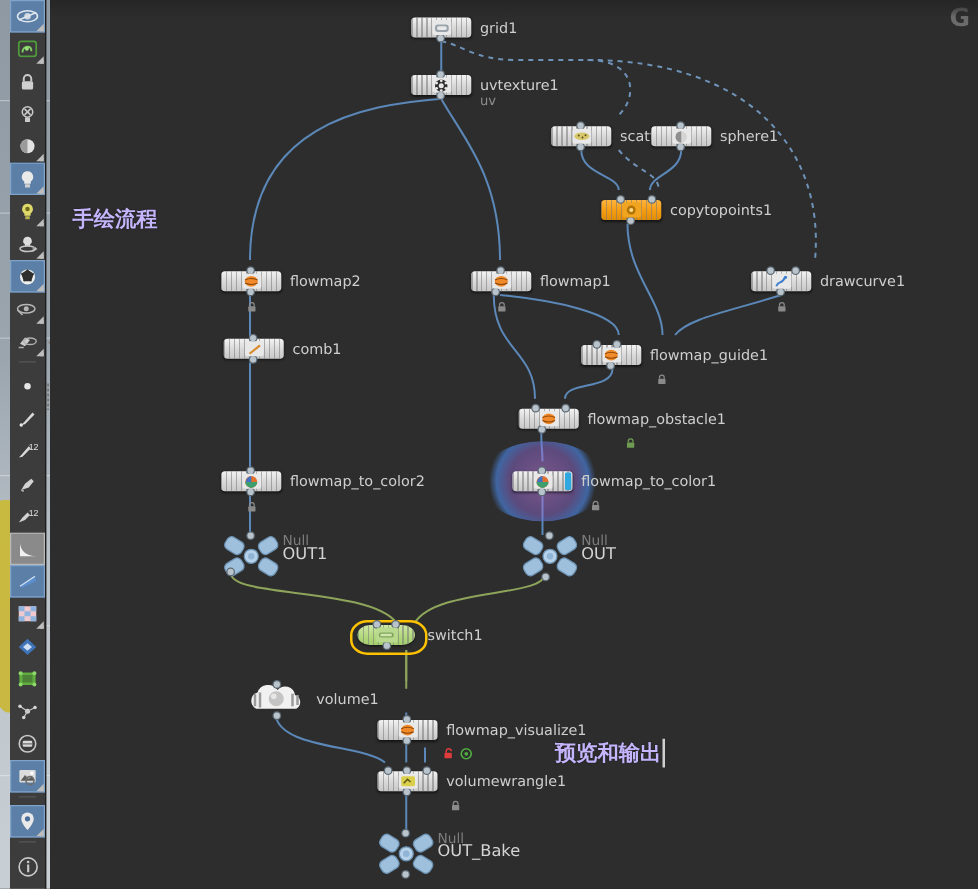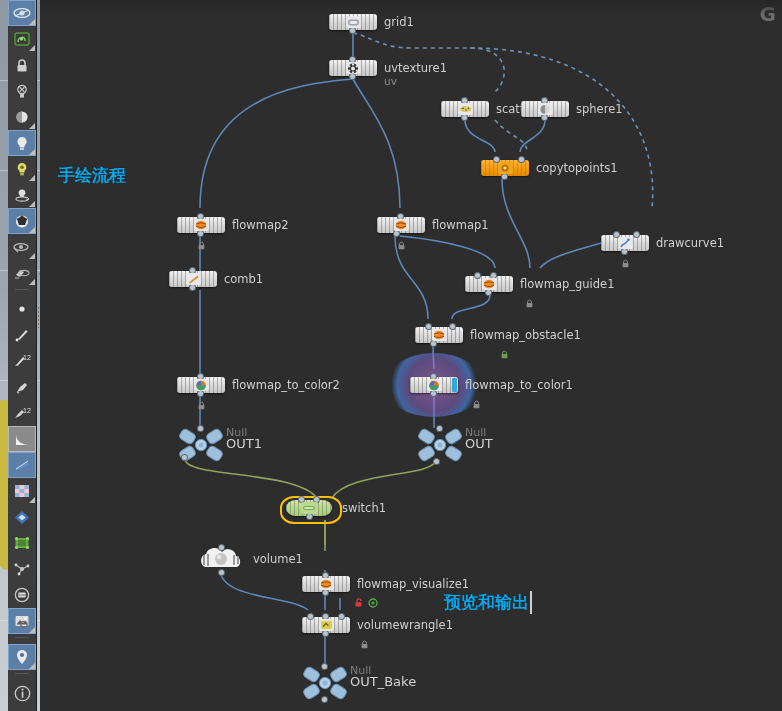--- a/index.html
+++ b/index.html
@@ -57,21 +57,21 @@
 
   
   .nullnode{position:absolute;width:46px;height:34px;}
   .nullnode .x{position:absolute;left:0;top:0;width:46px;height:34px;}
   .nulltype{position:absolute;left:48px;top:-2px;color:#7d7d7d;font-size:11px;}
   .nullname{position:absolute;left:48px;top:8px;color:#d3d3d3;font-size:13px;}
 
   
   .cloudnode{position:absolute;width:52px;height:26px;text-align:right;}
 
-  .ann{position:absolute;color:#0ea5e9;font-size:17px;font-weight:bold;white-space:nowrap;
+  .ann{position:absolute;color:#c4b5fd;font-size:17px;font-weight:bold;white-space:nowrap;
        text-shadow:0 0 1px rgba(0,0,0,.9);}
   .ann.caret{border-right:2px solid #cfcfcf;padding-right:1px;}
 
   #gletter{position:absolute;right:6px;top:2px;color:#6b6b6b;font-size:20px;font-weight:bold;}
   #fade{position:absolute;left:0;top:0;width:742px;height:14px;background:linear-gradient(180deg,#262626,rgba(45,45,45,0));}
 </style>
 </head>
 <body>
 
 <div id="viewport">
@@ -466,21 +466,21 @@
     </div>
     <span class="nlabel">flowmap1</span>
     <span class="lock">
       <svg width="9" height="9" viewBox="0 0 9 9">
           <path d="M2.6 4 V3 a1.9 1.9 0 0 1 3.8 0 V4" fill="none" stroke="#8a8a8a" stroke-width="1"></path>
           <rect x="1.6" y="4" width="5.8" height="4.2" rx=".7" fill="#8a8a8a"></rect>
         </svg>
     </span>
   </div>
 
-  <div class="node" style="left:561px;top:235px;">
+  <div class="node" style="left:561px;top:217px;">
     <div class="nbody">
       <div class="stripes"></div>
       <div class="glyph">
         <svg width="12" height="11" viewBox="0 0 12 11">
             <path d="M2 9 C4 4 6 8 9 2" stroke="#3e7fd0" stroke-width="1.6" fill="none"></path>
             <circle cx="9.4" cy="1.8" r="1.3" fill="#3e7fd0"></circle>
           </svg>
       </div>
       <div class="port" style="left:13px;top:-3px;"></div>
       <div class="port" style="left:33px;top:-3px;"></div>
@@ -488,21 +488,21 @@
     </div>
     <span class="nlabel">drawcurve1</span>
     <span class="lock">
       <svg width="9" height="9" viewBox="0 0 9 9">
           <path d="M2.6 4 V3 a1.9 1.9 0 0 1 3.8 0 V4" fill="none" stroke="#8a8a8a" stroke-width="1"></path>
           <rect x="1.6" y="4" width="5.8" height="4.2" rx=".7" fill="#8a8a8a"></rect>
         </svg>
     </span>
   </div>
 
-  <div class="node" style="left:129px;top:271px;">
+  <div class="node" style="left:139px;top:271px;">
     <div class="nbody">
       <div class="stripes"></div>
       <div class="glyph">
         <svg width="13" height="10" viewBox="0 0 13 10">
             <path d="M2 8.4 L10.4 1.6 L11.6 3 L3.2 9.6 z" fill="#d88c2e"></path>
           </svg>
       </div>
       <div class="port" style="left:21px;top:-3px;"></div>
       <div class="port" style="left:21px;bottom:-3px;"></div>
     </div>

